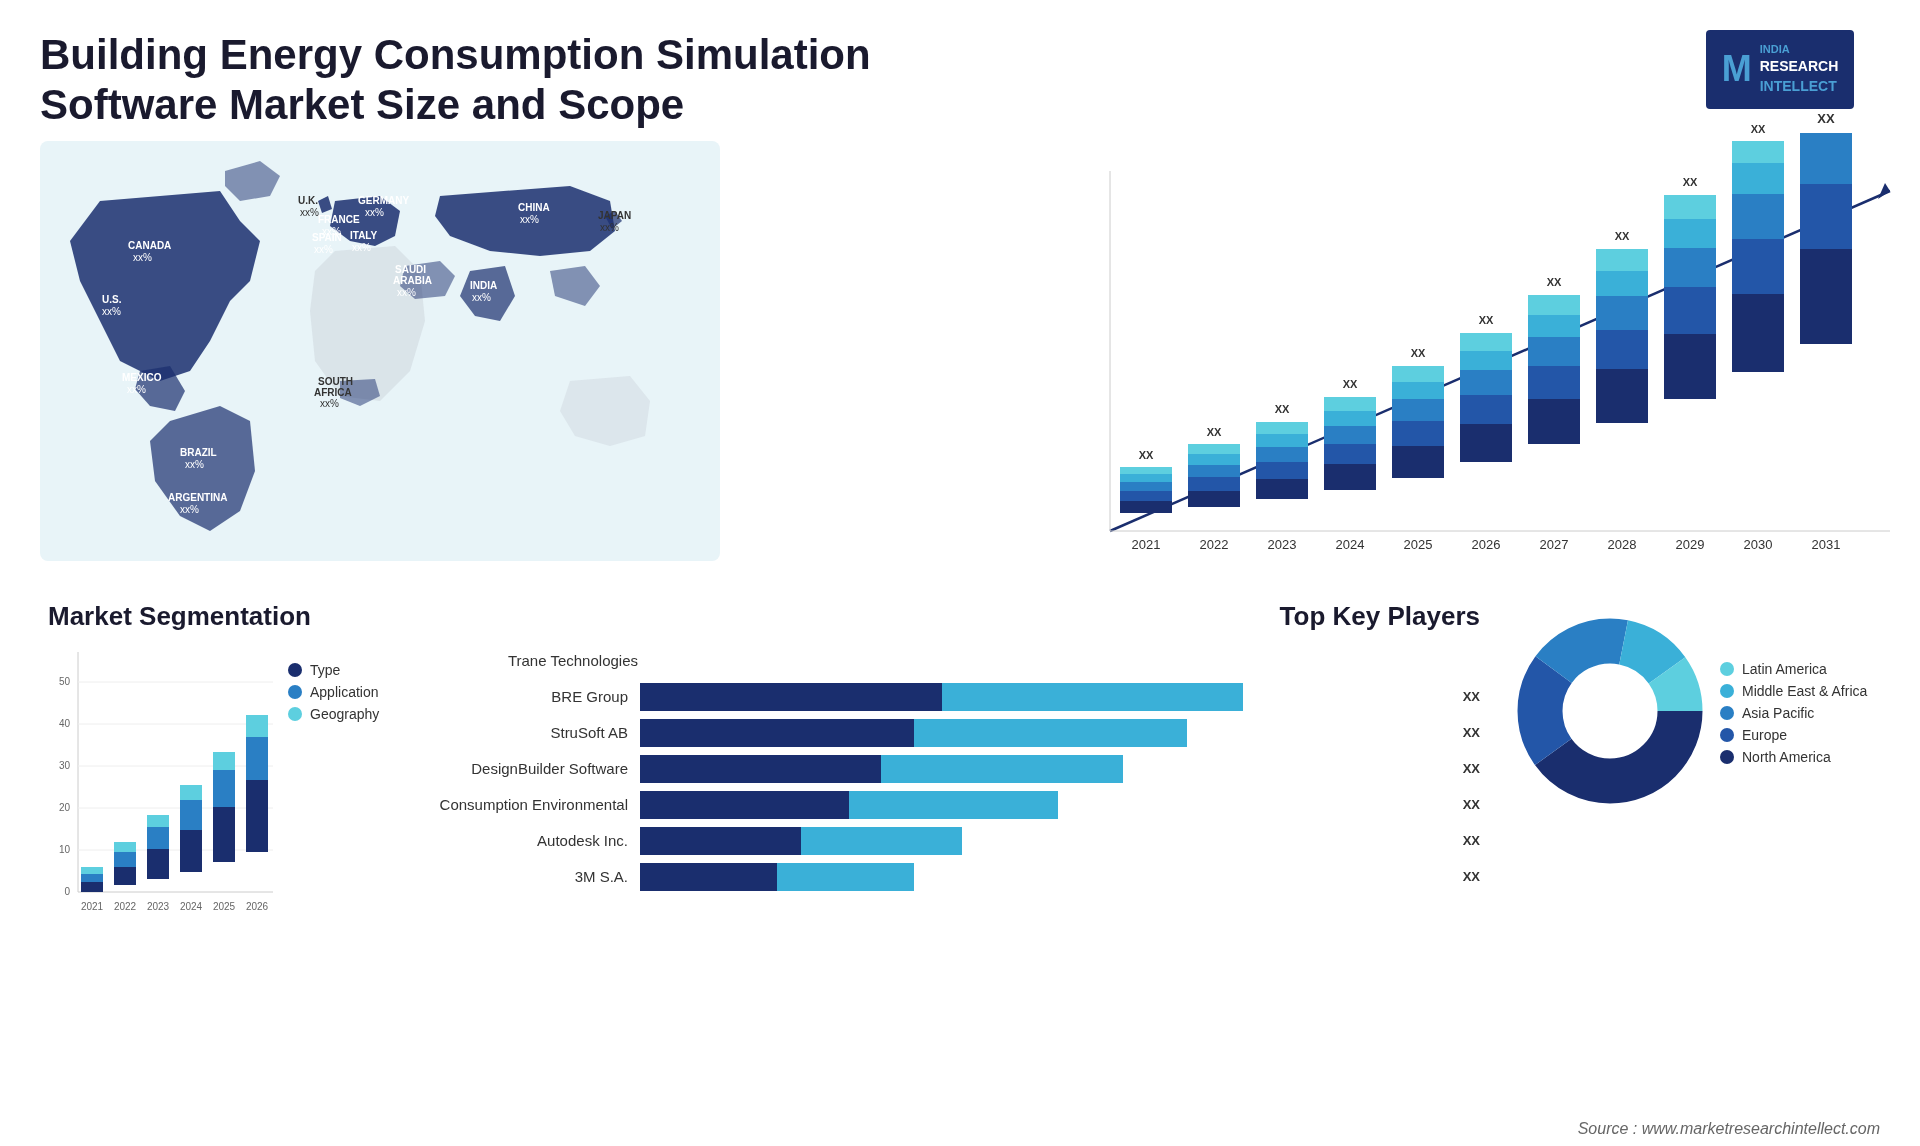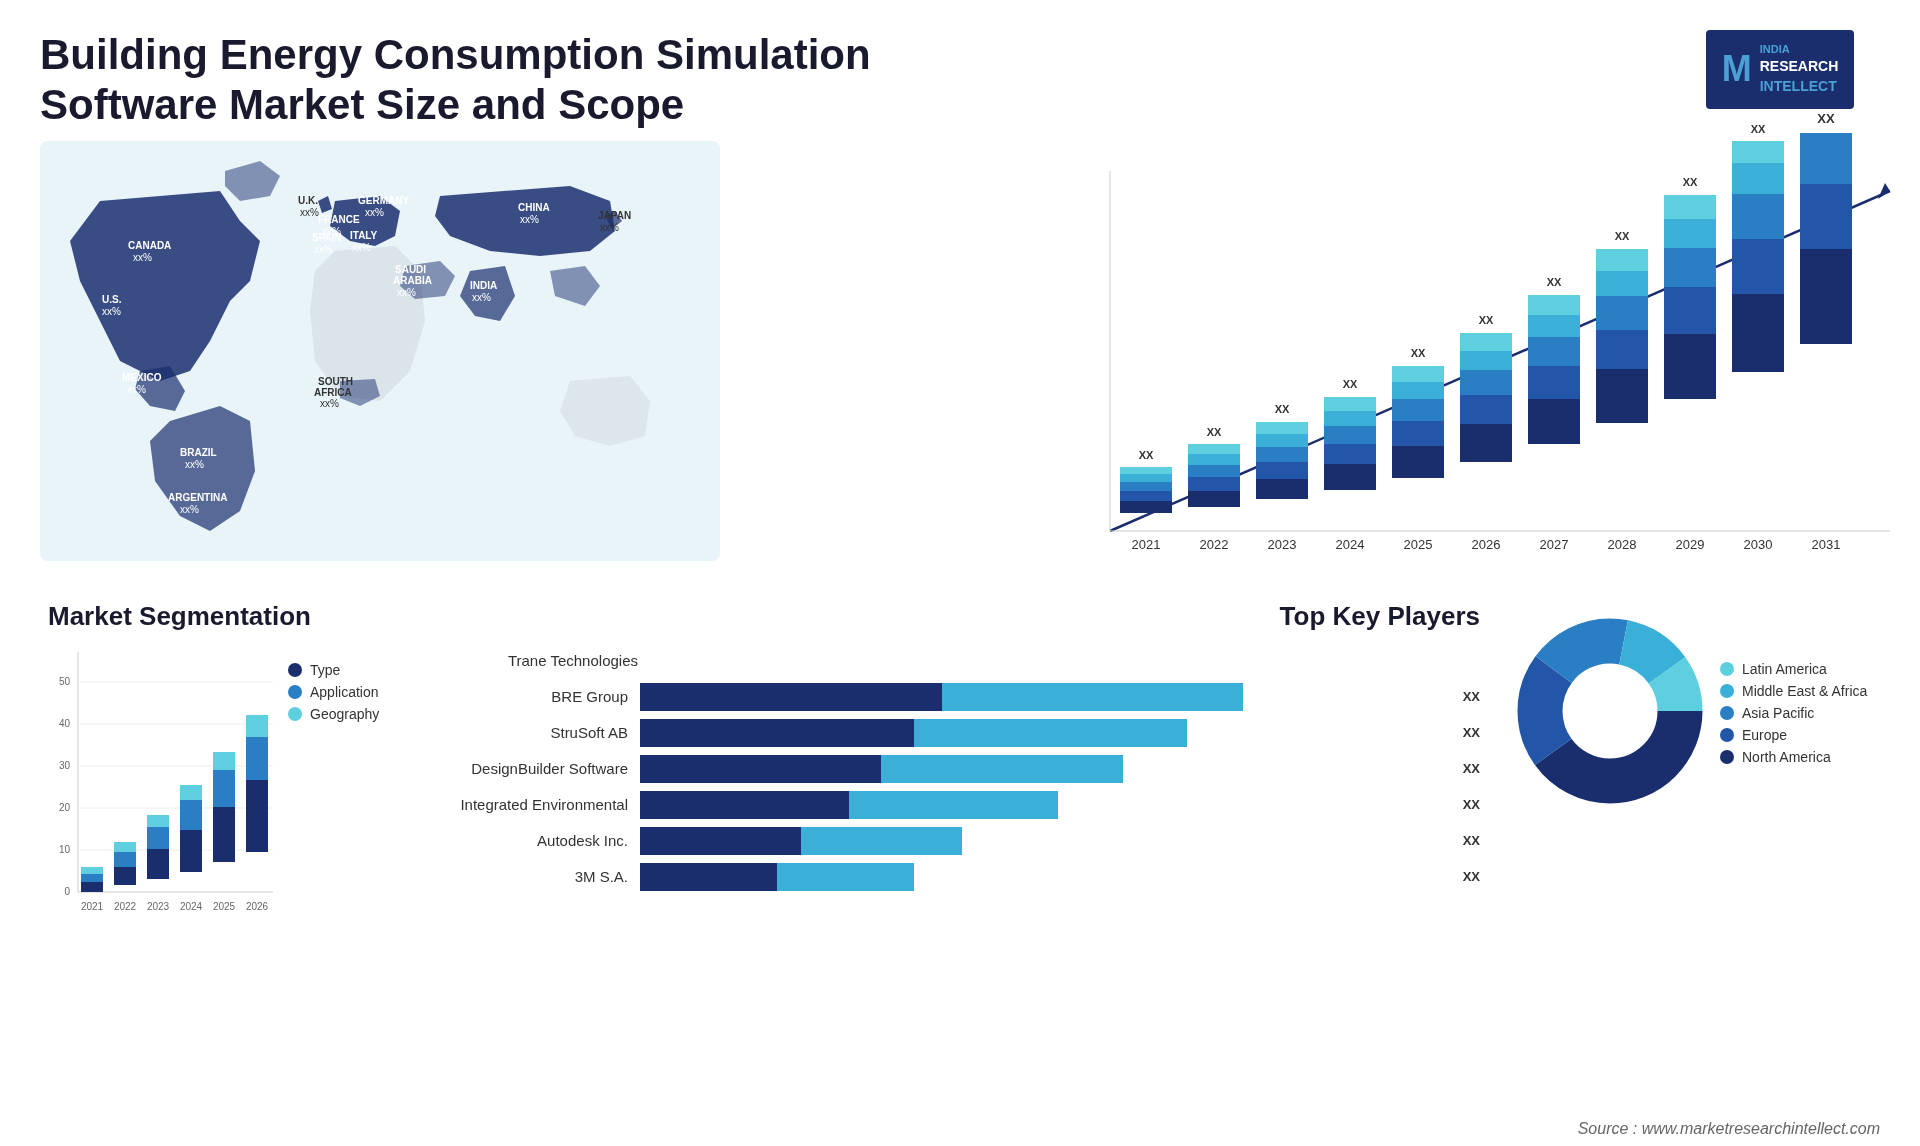--- a/index.html
+++ b/index.html
@@ -473,21 +473,21 @@
         <div class="player-bar-container">
           <div style="display:flex;height:28px;width:60%;">
             <div style="background:#1a2e6e;width:50%;height:100%;"></div>
             <div style="background:#3ab0d8;width:50%;height:100%;"></div>
           </div>
         </div>
         <span class="player-xx">XX</span>
       </div>
 
       <div class="player-row">
-        <div class="player-name">Integrated Environmental</div>
+        <div class="player-name">Consumption Environmental</div>
         <div class="player-bar-container">
           <div style="display:flex;height:28px;width:52%;">
             <div style="background:#1a2e6e;width:50%;height:100%;"></div>
             <div style="background:#3ab0d8;width:50%;height:100%;"></div>
           </div>
         </div>
         <span class="player-xx">XX</span>
       </div>
 
       <div class="player-row">

